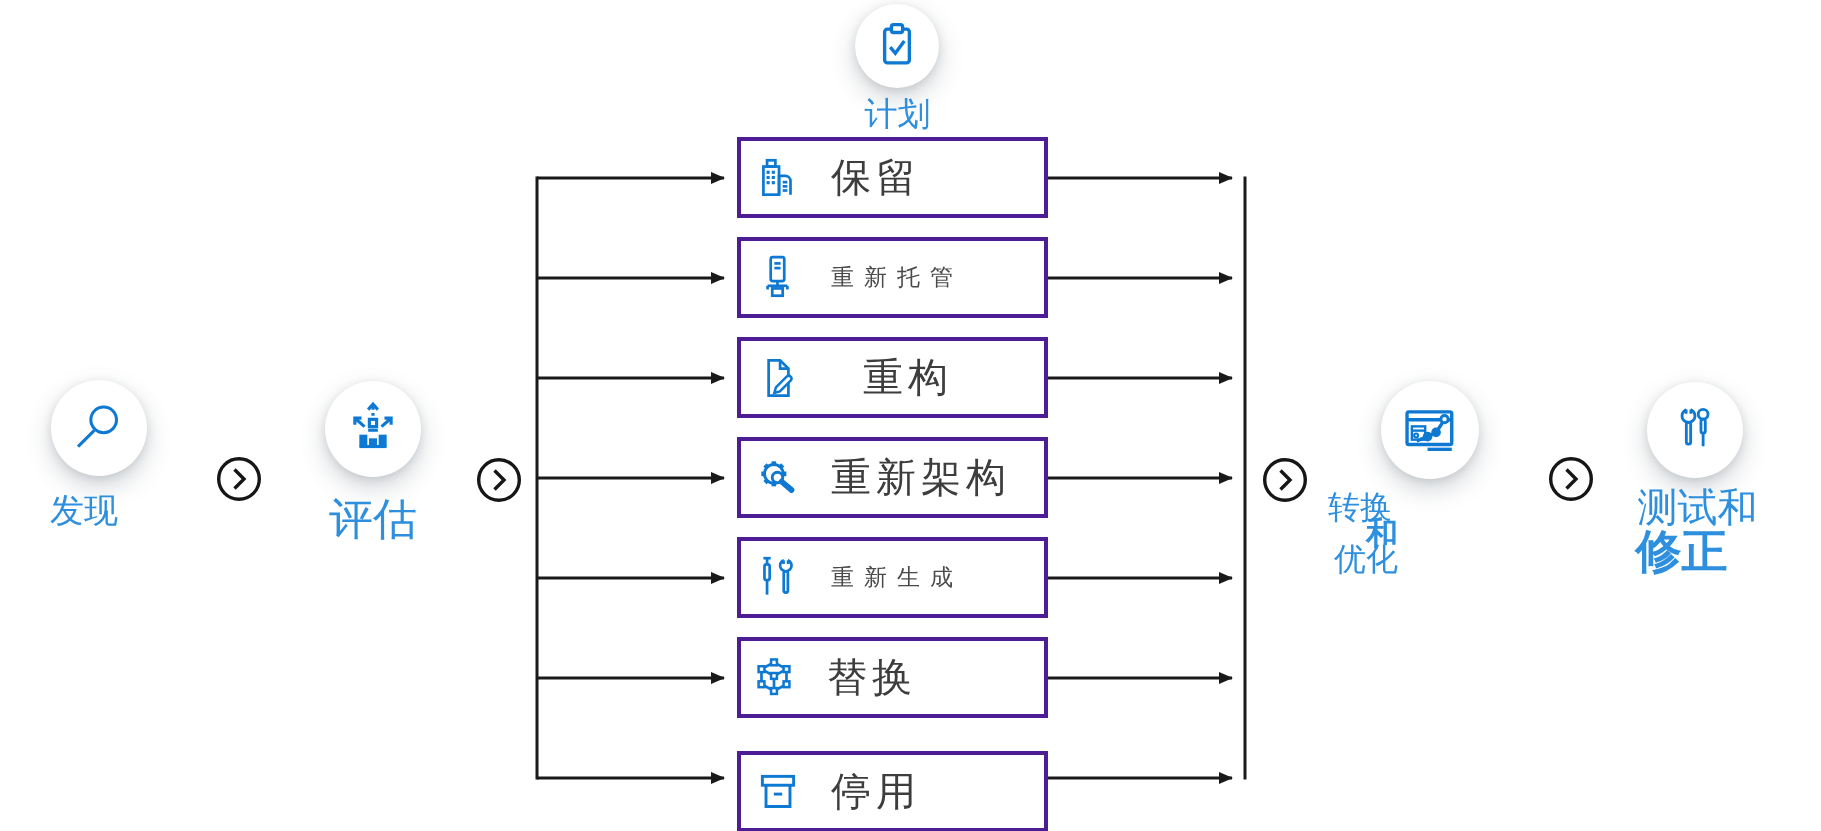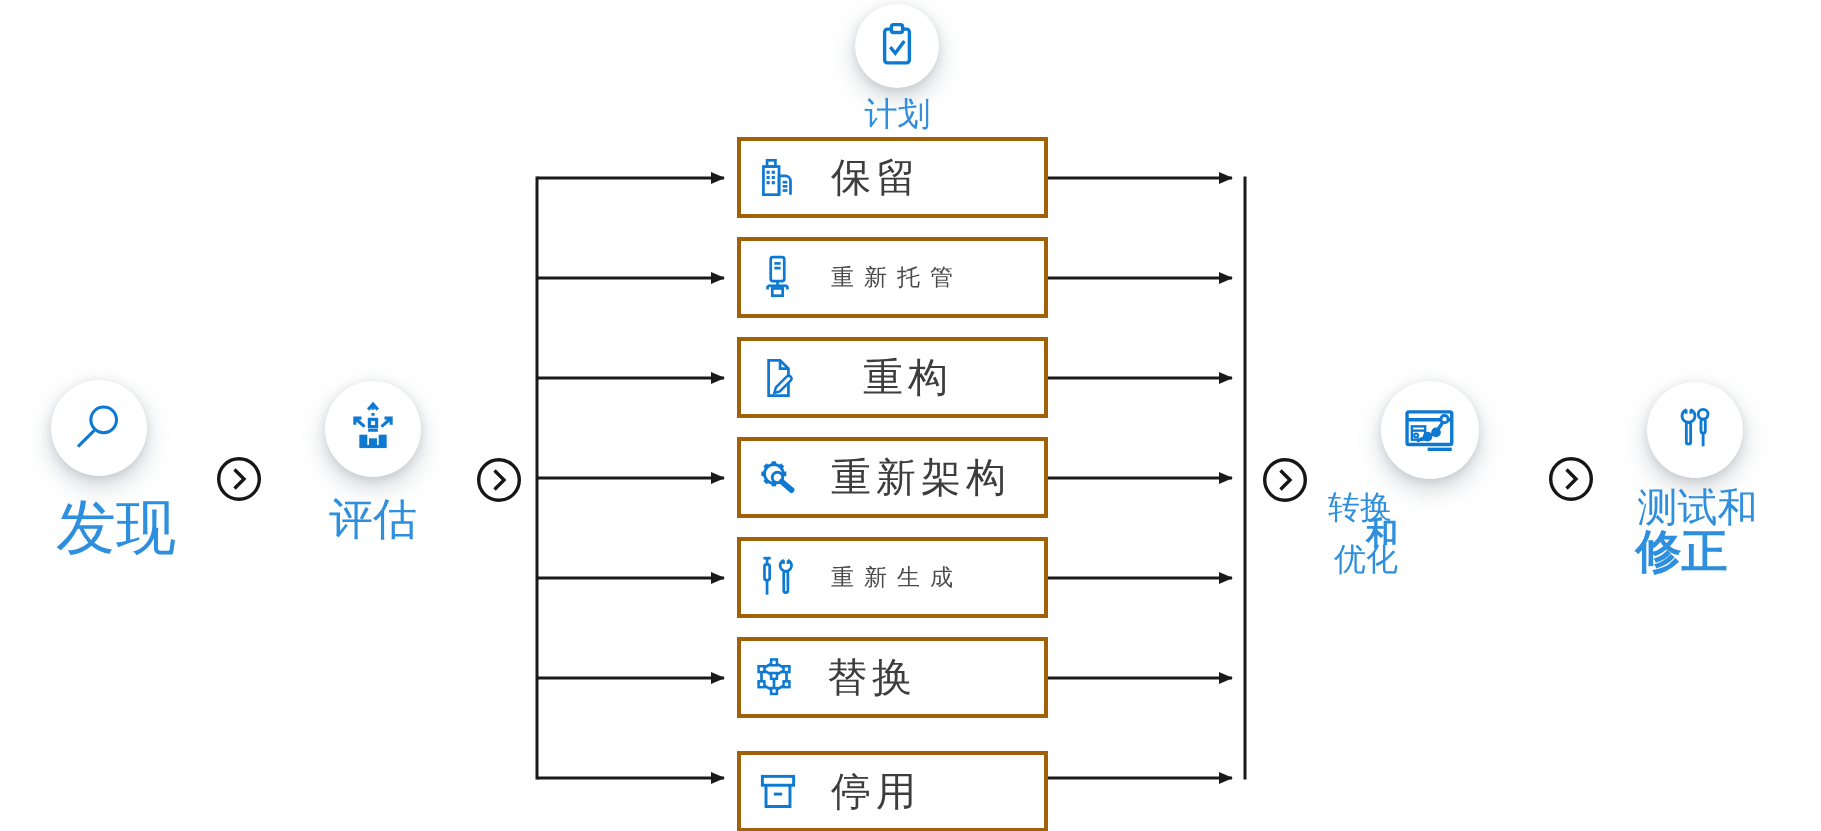--- a/index.html
+++ b/index.html
@@ -11,35 +11,35 @@
   .connectors{position:absolute;left:0;top:0;z-index:1;}
   .stage-circle{
     position:absolute;z-index:2;background:#fff;border-radius:50%;
     display:flex;align-items:center;justify-content:center;
     box-shadow:0 10px 24px rgba(100,110,120,.30),0 2px 8px rgba(100,110,120,.18);
   }
   .stage-label{
     position:absolute;z-index:2;color:#2e8fde;text-align:center;
     font-family:"Liberation Serif","DejaVu Serif",serif;
   }
-  .lbl-discover{left:36px;top:488px;width:160px;font-size:60px;}
+  .lbl-discover{left:4px;top:488px;width:160px;font-size:34px;}
   .lbl-assess{left:293px;top:490px;width:160px;font-size:44px;}
   .lbl-plan{left:815px;top:92px;width:165px;font-size:33px;}
   .lbl-convert{left:1260px;top:494px;width:200px;font-size:32px;line-height:.82;}
   .lbl-convert .ln{display:block;}
   .lbl-convert .ln2{transform:translateX(22px);font-weight:700;font-family:"Liberation Sans",sans-serif;}
   .lbl-convert .ln3{transform:translateX(6px);font-family:Liberation Serif, serif;}
   .lbl-test{left:1600px;top:488px;width:195px;font-size:40px;line-height:1.0;}
   .lbl-test .ln{display:block;}
   .lbl-test .ln2{font-size:46px;font-weight:700;transform:translateX(-16px);font-family:"Liberation Sans",sans-serif;}
   .chevron{position:absolute;z-index:2;width:48px;height:48px;}
   .options{position:absolute;left:0;top:0;z-index:2;}
   .option-box{
     position:absolute;left:737px;width:311px;height:81px;background:#fff;
-    border:4px solid #a16207;box-sizing:border-box;
+    border:4px solid #4c1d95;box-sizing:border-box;
     display:flex;align-items:center;padding-left:12px;
   }
   .opt-icon{width:50px;height:50px;flex:0 0 50px;display:flex;align-items:center;justify-content:center;}
   .opt-icon svg{width:50px;height:50px;}
   .opt-label{margin-left:28px;font-size:40px;letter-spacing:5px;color:#3d3d3d;white-space:nowrap;}
   .option-box.small .opt-label{font-size:23px;letter-spacing:10px;color:#4a4a4a;font-weight:300;font-family:Liberation Mono, monospace;}
   .ic{stroke:#0d79d2;fill:none;stroke-width:2.6;}
 </style>
 </head>
 <body>

